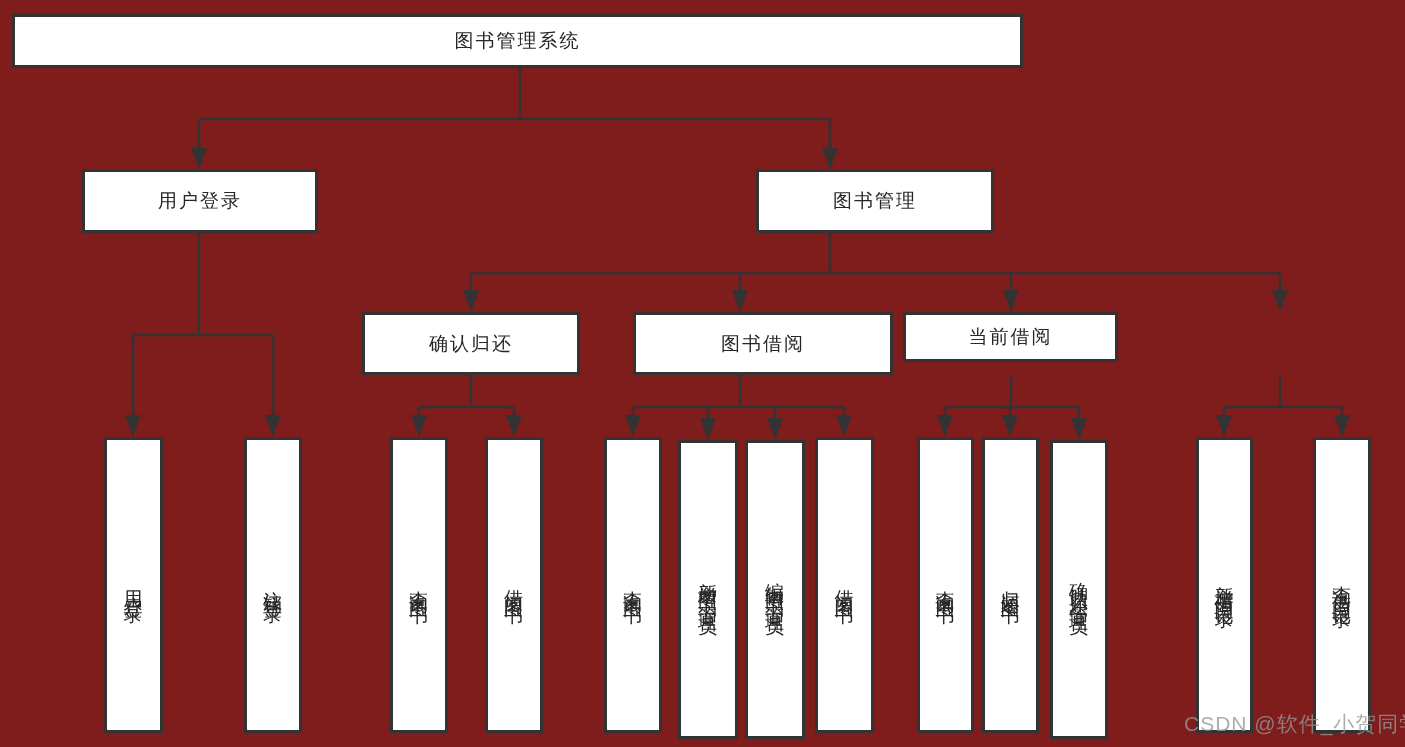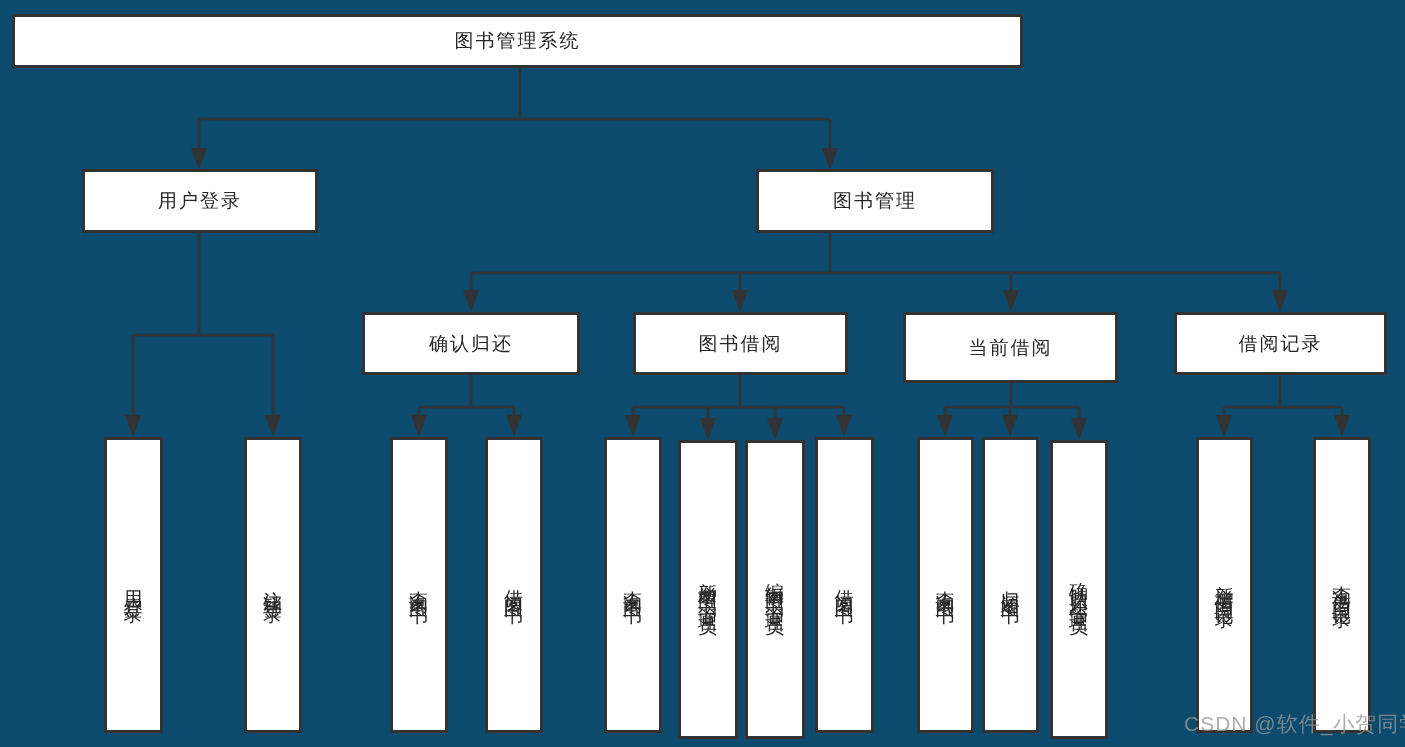--- a/index.html
+++ b/index.html
@@ -1,20 +1,20 @@
 <!DOCTYPE html>
 <html><head>
 <meta charset="utf-8">
 <style>
   html, body { margin: 0; padding: 0; background: #ffffff; }
   .canvas {
     position: relative;
     width: 1405px;
     height: 747px;
-    background: #0c4a6e;
+    background: #7f1d1d;
     font-family: "Liberation Sans", sans-serif;
     color: #262626;
     overflow: hidden;
   }
   svg.connectors {
     position: absolute;
     left: 0; top: 0;
     width: 1405px; height: 747px;
     stroke: #333333;
     stroke-width: 2.5;
@@ -54,22 +54,22 @@
     color: rgba(150,150,150,0.78);
     letter-spacing: 1px;
     white-space: nowrap;
     z-index: 5;
   }
   
   #n-root        { left: 12px;   top: 14px;  width: 1011px; height: 54px; }
   #n-user-login  { left: 82px;   top: 169px; width: 236px;  height: 64px; }
   #n-book-mgmt   { left: 756px;  top: 169px; width: 238px;  height: 64px; }
   #n-newbook     { left: 362px;  top: 312px; width: 218px;  height: 63px; }
-  #n-borrow      { left: 633px;  top: 312px; width: 215px;  height: 63px; }
-  #n-current     { left: 903px;  top: 312px; width: 215px;  height: 71px; }
+  #n-borrow      { left: 633px;  top: 312px; width: 260px;  height: 63px; }
+  #n-current     { left: 903px;  top: 312px; width: 215px;  height: 50px; }
   #n-records     { left: 1174px; top: 312px; width: 213px;  height: 63px; }
   .leaf  { top: 437px; height: 296px; }
   .leaf-tall { top: 440px; height: 299px; }
   #l-a1 { left: 104px;  width: 59px; }
   #l-a2 { left: 244px;  width: 58px; }
   #l-b1 { left: 390px;  width: 58px; }
   #l-b2 { left: 485px;  width: 58px; }
   #l-c1 { left: 604px;  width: 58px; }
   #l-c2 { left: 678px;  width: 60px; }
   #l-c3 { left: 745px;  width: 60px; }
@@ -148,21 +148,20 @@
   </svg>
 
   <div class="hnode" id="n-root">图书管理系统</div>
 
   <div class="hnode" id="n-user-login">用户登录</div>
   <div class="hnode" id="n-book-mgmt">图书管理</div>
 
   <div class="hnode" id="n-newbook">确认归还</div>
   <div class="hnode" id="n-borrow">图书借阅</div>
   <div class="hnode" id="n-current">当前借阅</div>
-  <div class="hnode" id="n-records">借阅记录</div>
 
   <div class="vnode leaf" id="l-a1">用户登录</div>
   <div class="vnode leaf" id="l-a2">注销登录</div>
 
   <div class="vnode leaf" id="l-b1">查询图书</div>
   <div class="vnode leaf" id="l-b2">借阅图书</div>
 
   <div class="vnode leaf" id="l-c1">查询图书</div>
   <div class="vnode leaf-tall" id="l-c2">新增图书（管理员）</div>
   <div class="vnode leaf-tall" id="l-c3">编辑图书（管理员）</div>

